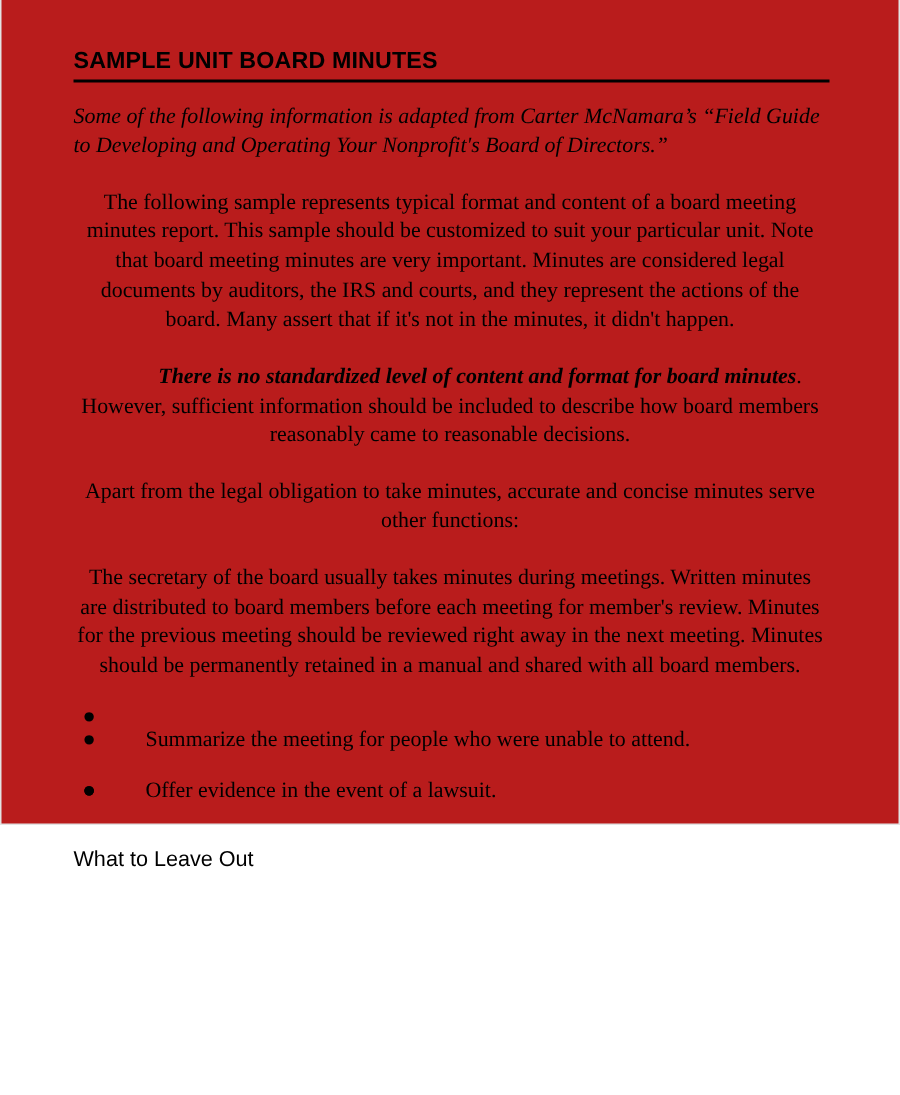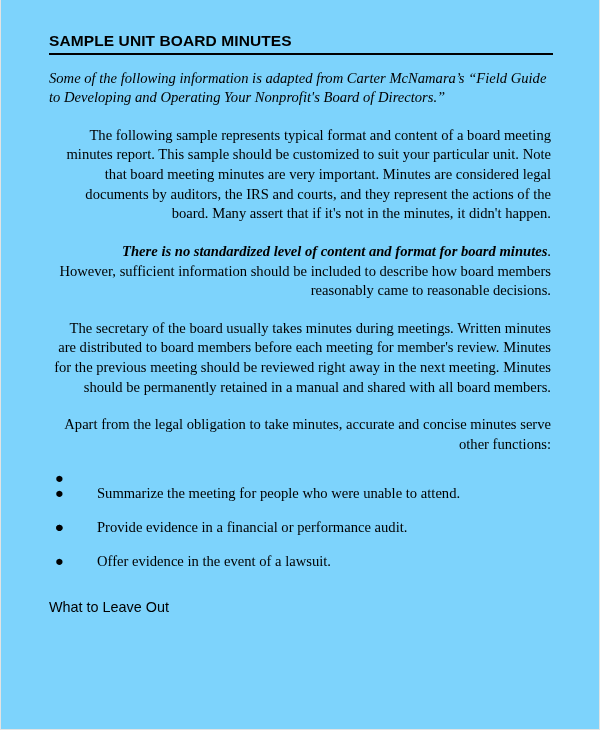--- a/index.html
+++ b/index.html
@@ -13,22 +13,22 @@
     overflow: hidden;
     font-family: "Liberation Serif", "DejaVu Serif", serif;
     color: #000000;
     -webkit-font-smoothing: antialiased;
   }
 
   .page {
     position: relative;
     box-sizing: border-box;
     width: 600px;
-    height: 730px;
-    background: #7dd3fc;
+    height: 550px;
+    background: #b91c1c;
     border: 1px solid #e3e3e3;
     border-top: none;
     padding: 0;
   }
 
   .content {
     position: absolute;
     left: 48px;
     top: 0;
     width: 504px;
@@ -61,21 +61,21 @@
     text-align: left;
   }
 
   
   .para {
     font-size: 14.6px;
     line-height: 1.345;
     margin: 0;
     padding-top: 18px;
     width: 502px;
-    text-align: right;
+    text-align: center;
   }
   .lead {
     font-weight: bold;
     font-style: italic;
     margin-left: 40px;
   }
 
   
   .bullet-list {
     list-style: none;
@@ -121,38 +121,37 @@
 
     <h1 class="doc-title">SAMPLE UNIT BOARD MINUTES</h1>
 
     <p class="subtitle">Some of the following information is adapted from Carter McNamara’s “Field Guide to Developing and Operating Your Nonprofit's Board of Directors.”</p>
 
     <p class="para">The following sample represents typical format and content of a board meeting minutes report. This sample should be customized to suit your particular unit. Note that board meeting minutes are very important. Minutes are considered legal documents by auditors, the IRS and courts, and they represent the actions of the board. Many assert that if it's not in the minutes, it didn't happen.</p>
 
     <p class="para"><span class="lead">There is no standardized level of content and format for board minutes</span><span>. However, sufficient information should be included to describe how board members reasonably came to reasonable decisions.</span></p>
 
 
+    <p class="para">Apart from the legal obligation to take minutes, accurate and concise minutes serve other functions:</p>
+
     <p class="para">The secretary of the board usually takes minutes during meetings. Written minutes are distributed to board members before each meeting for member's review. Minutes for the previous meeting should be reviewed right away in the next meeting. Minutes should be permanently retained in a manual and shared with all board members.</p>
-
-    <p class="para">Apart from the legal obligation to take minutes, accurate and concise minutes serve other functions:</p>
 
     <ul class="bullet-list">
       <li class="bullet-item">
         <span class="bullet-dot">●</span>
       </li>
       <li class="bullet-item">
         <span class="bullet-dot">●</span>
         <span>Summarize the meeting for people who were unable to attend.</span>
       </li>
       <li class="bullet-item">
         <span class="bullet-dot">●</span>
       </li>
       <li class="bullet-item">
         <span class="bullet-dot">●</span>
-        <span>Provide evidence in a financial or performance audit.</span>
       </li>
       <li class="bullet-item">
         <span class="bullet-dot">●</span>
         <span>Offer evidence in the event of a lawsuit.</span>
       </li>
     </ul>
 
     <h2 class="section-heading">What to Leave Out</h2>
 
   </div>

